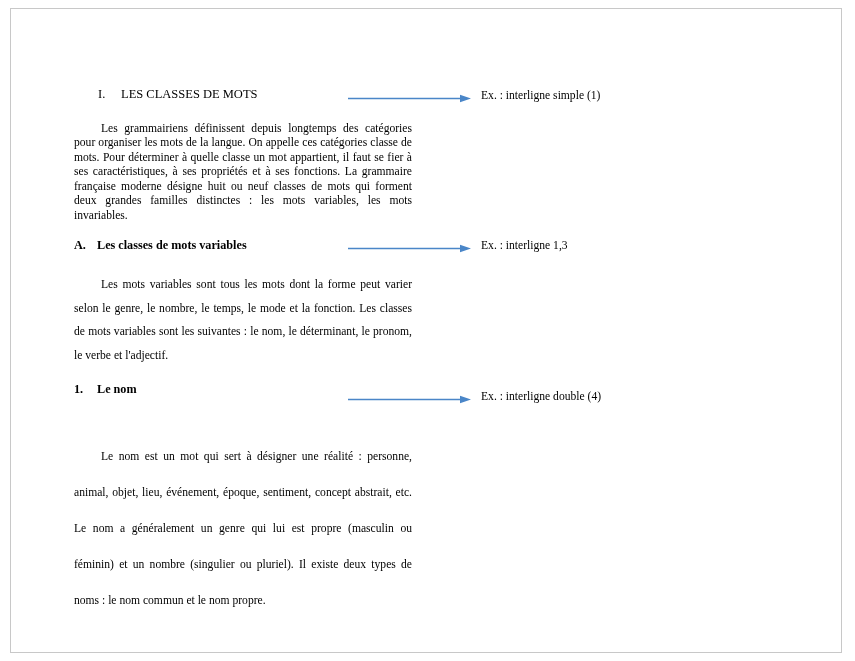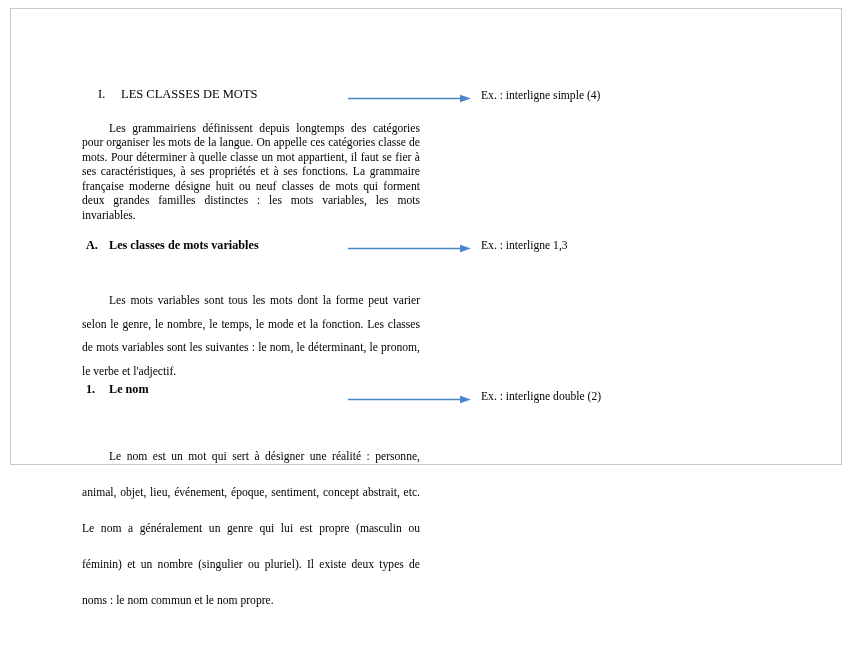--- a/index.html
+++ b/index.html
@@ -14,21 +14,21 @@
     font-family: "Liberation Serif", "DejaVu Serif", serif;
     color: #000000;
   }
 
   
   #page-sheet {
     position: absolute;
     left: 10px;
     top: 8px;
     width: 832px;
-    height: 457px;
+    height: 645px;
     background: #ffffff;
     border: 1px solid #c8c8c8;
     box-sizing: border-box;
   }
 
   
   .doc-col {
     position: absolute;
     left: 63px;          
     top: 0;
@@ -48,48 +48,46 @@
     width: 23px;
   }
 
   .heading-alpha,
   .heading-digit {
     position: absolute;
     left: 0;
     font-weight: bold;
     font-size: 12.2px;
     white-space: nowrap;
-    margin-left: 12px;
   }
   .heading-alpha .num,
   .heading-digit .num {
     display: inline-block;
     width: 23px;
   }
   .heading-alpha { top: 229px; }
   .heading-digit { top: 373px; }
 
   
   .para {
     position: absolute;
     left: 0;
     width: 338px;
     text-align: justify;
     text-justify: inter-word;
     font-size: 11.6px;
     text-indent: 27px;
     hyphens: none;
-    margin-left: 8px;
   }
   .para-single {
     top: 101px;
     line-height: 14.55px;
   }
   .para-onefive {
-    top: 268px;
+    top: 252px;
     line-height: 23.9px;
   }
   .para-double {
     top: 418px;
     line-height: 36px;
   }
 
   
   .callout {
     position: absolute;
@@ -143,36 +141,36 @@
     <p class="para para-double">Le nom est un mot qui sert à désigner une réalité : personne, animal, objet, lieu, événement, époque, sentiment, concept abstrait, etc. Le nom a généralement un genre qui lui est propre (masculin ou féminin) et un nombre (singulier ou pluriel). Il existe deux types de noms : le nom commun et le nom propre.</p>
   </div>
 
   <div class="callout" id="callout-1">
     <span class="arrow">
       <svg width="124" height="9" viewBox="0 0 124 9" xmlns="http://www.w3.org/2000/svg">
         <line x1="0" y1="4.5" x2="113" y2="4.5" stroke="#4a86c8" stroke-width="1.4"></line>
         <polygon points="112,0.8 123,4.5 112,8.2" fill="#4a86c8"></polygon>
       </svg>
     </span>
-    <span class="label">Ex. : interligne simple (4)</span>
+    <span class="label">Ex. : interligne simple (1)</span>
   </div>
 
   <div class="callout" id="callout-2">
     <span class="arrow">
       <svg width="124" height="9" viewBox="0 0 124 9" xmlns="http://www.w3.org/2000/svg">
         <line x1="0" y1="4.5" x2="113" y2="4.5" stroke="#4a86c8" stroke-width="1.4"></line>
         <polygon points="112,0.8 123,4.5 112,8.2" fill="#4a86c8"></polygon>
       </svg>
     </span>
     <span class="label">Ex. : interligne 1,3</span>
   </div>
 
   <div class="callout" id="callout-3">
     <span class="arrow">
       <svg width="124" height="9" viewBox="0 0 124 9" xmlns="http://www.w3.org/2000/svg">
         <line x1="0" y1="4.5" x2="113" y2="4.5" stroke="#4a86c8" stroke-width="1.4"></line>
         <polygon points="112,0.8 123,4.5 112,8.2" fill="#4a86c8"></polygon>
       </svg>
     </span>
-    <span class="label">Ex. : interligne double (2)</span>
+    <span class="label">Ex. : interligne double (4)</span>
   </div>
 
 </div>
 
 </body></html>

